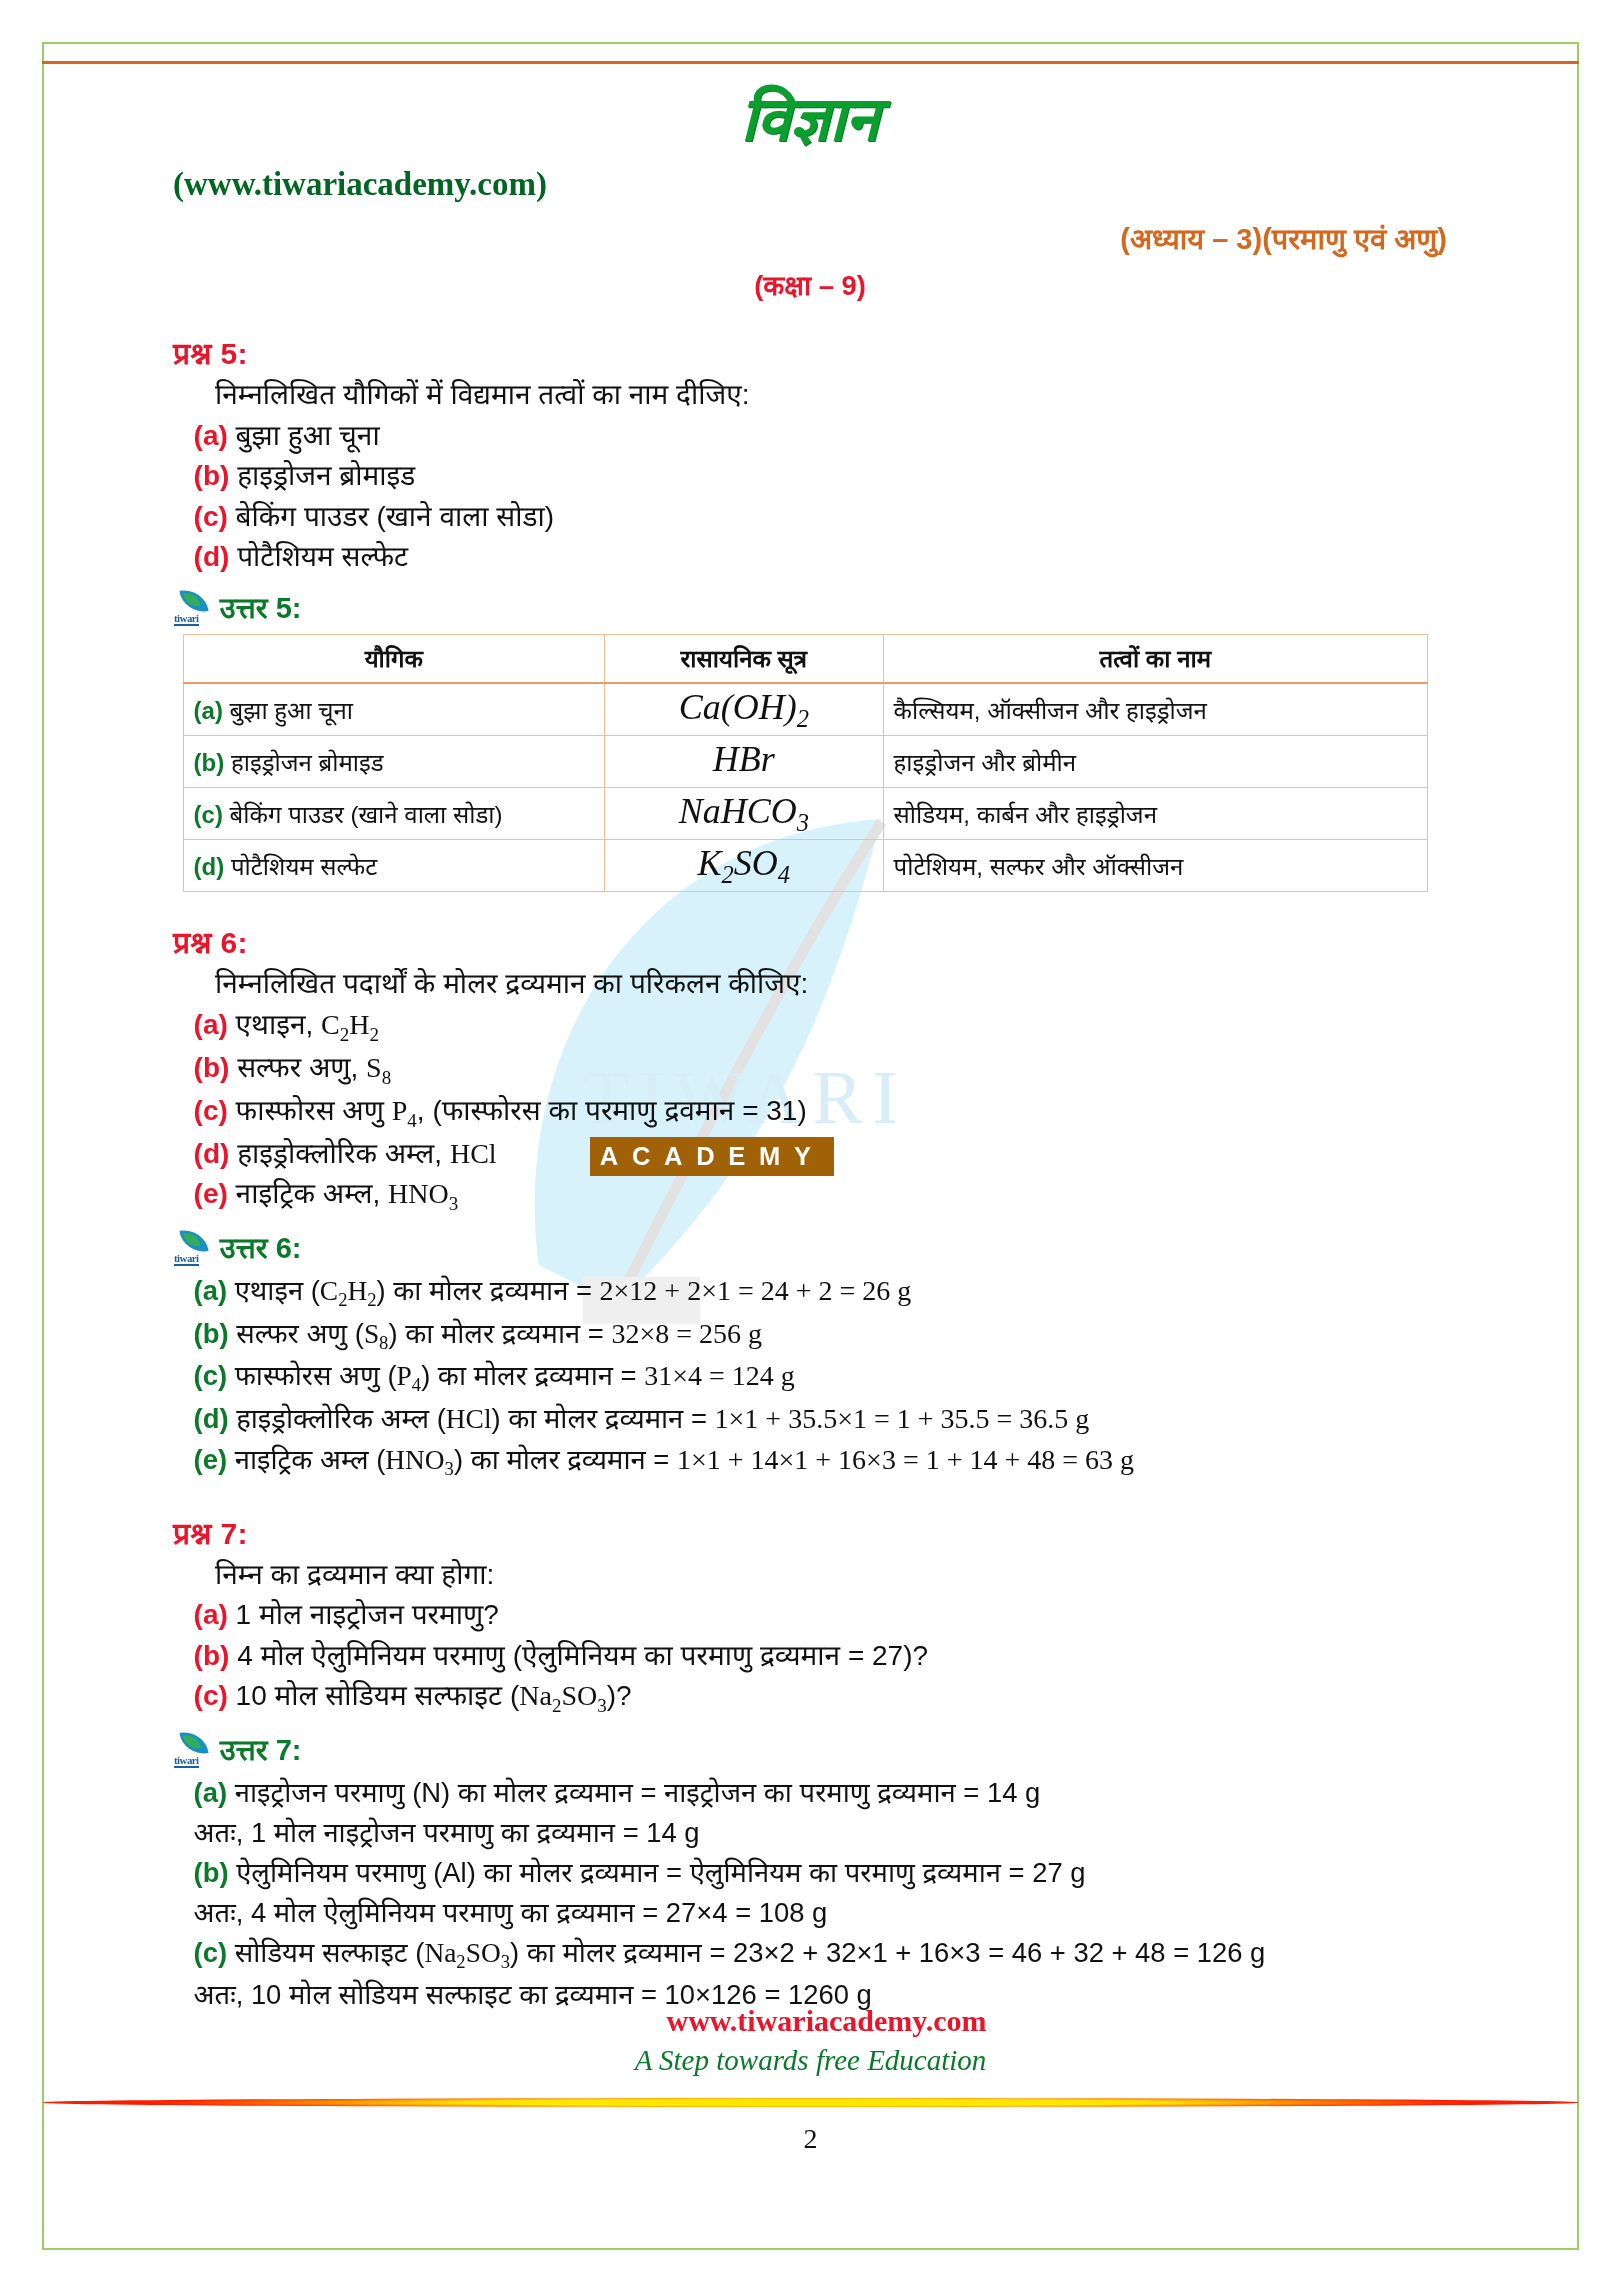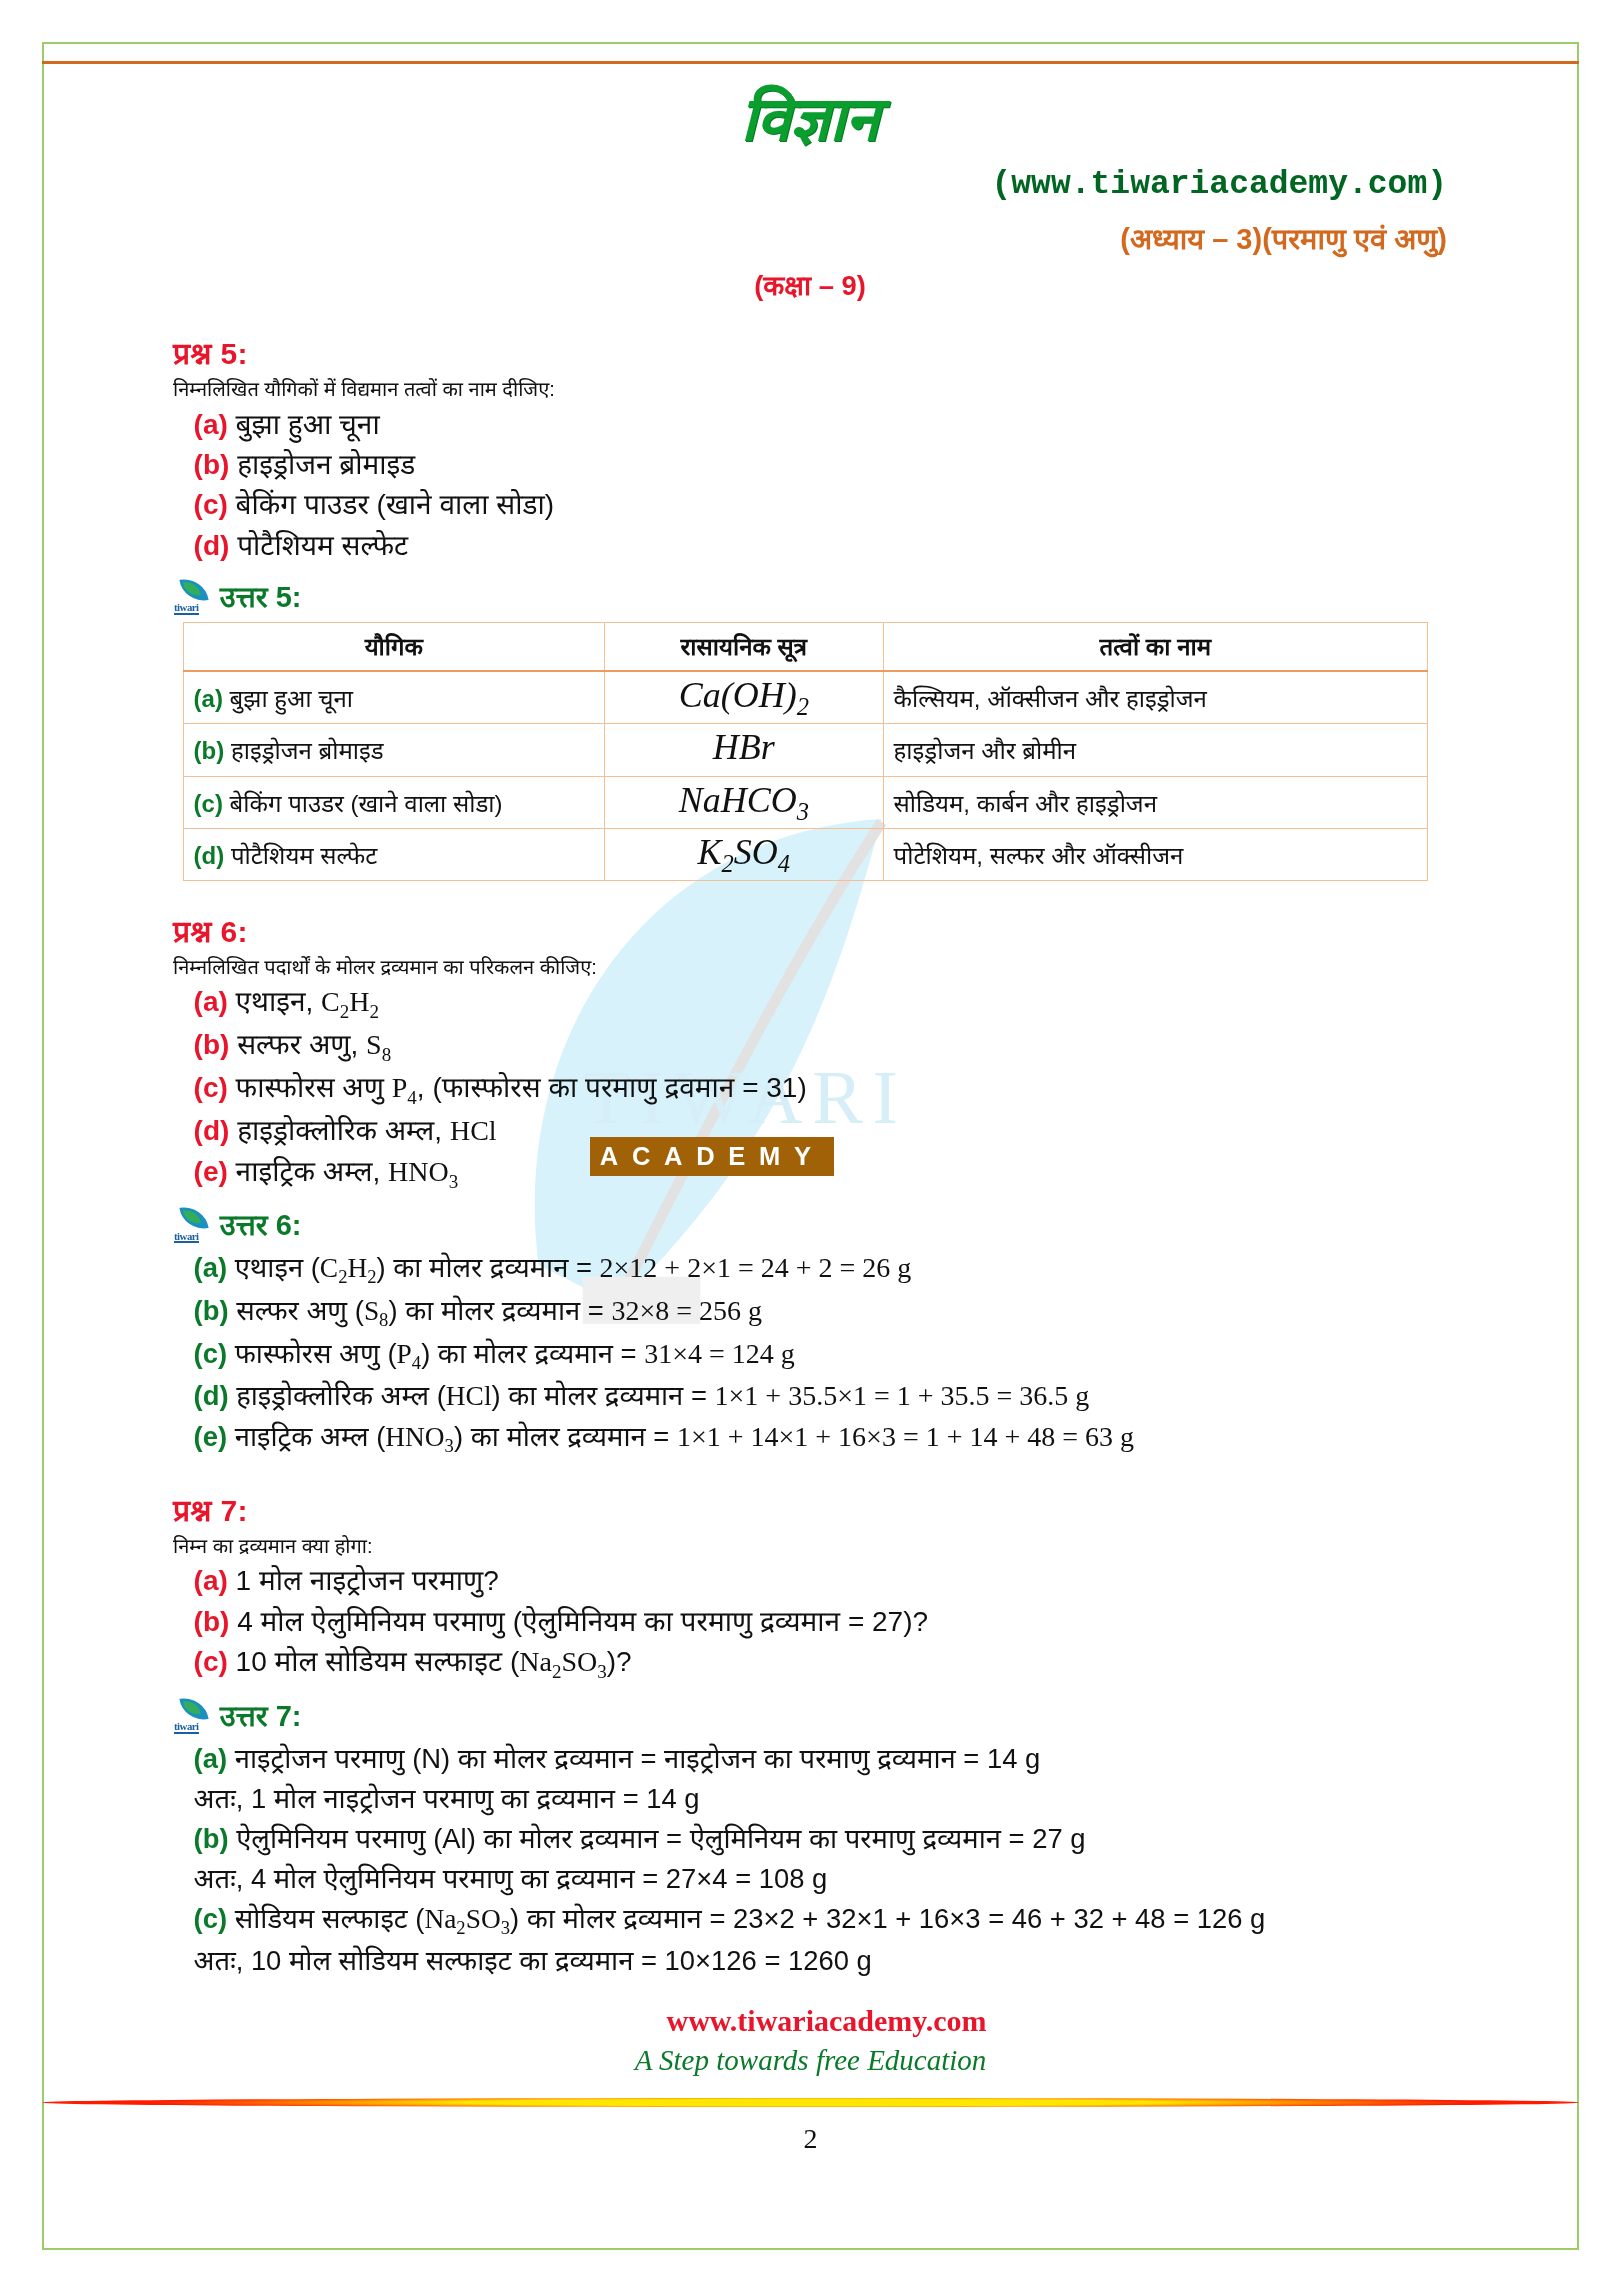--- a/index.html
+++ b/index.html
@@ -86,23 +86,23 @@
     color: #0a9e2e;
     font-family: "Liberation Serif", serif;
     font-style: italic;
     font-weight: 700;
     font-size: 61px;
     line-height: 1.05;
     margin-top: 2px;
     text-shadow: 1px 1px 0 #067a22;
   }
   .doc-site {
-    text-align: right;
+    text-align: left;
     color: #006622;
-    font-family: Liberation Mono, monospace;
+    font-family: Liberation Serif, serif;
     font-weight: 700;
     font-size: 33px;
     margin-top: 13.7px;
   }
   .doc-chapter {
     text-align: right;
     color: #d2691e;
     font-family: "Liberation Sans", sans-serif;
     font-weight: 700;
     font-size: 29px;
@@ -122,24 +122,25 @@
     color: #e8152b;
     font-family: "Liberation Sans", sans-serif;
     font-weight: 700;
     font-size: 30px;
     margin-top: 29px;
     margin-bottom: 2px;
     letter-spacing: 0.3px;
   }
   .q-prompt {
     font-family: "Liberation Sans", sans-serif;
-    font-size: 20px;
+    font-size: 28px;
     color: #111;
     line-height: 1.42;
     margin-bottom: 1px;
+    margin-left: 42px;
   }
 
   .opt-line {
     font-family: "Liberation Sans", sans-serif;
     font-size: 28px;
     color: #111;
     line-height: 1.44;
     padding-left: 20.6px;
   }
   .opt-lbl-red { color: #e8152b; font-weight: 700; }

